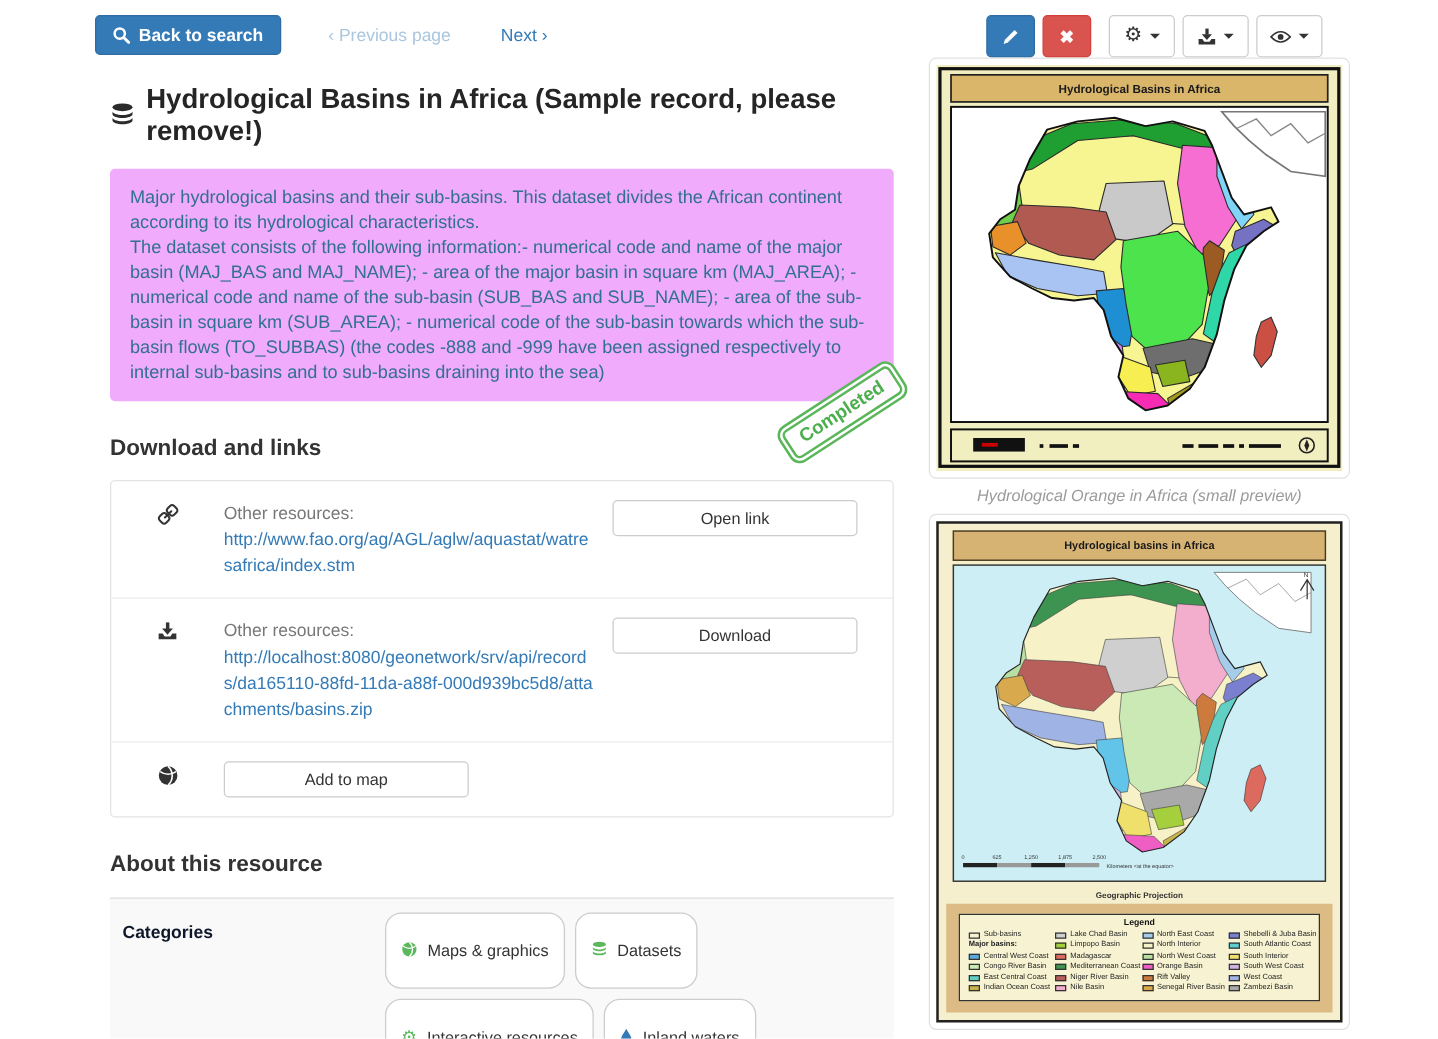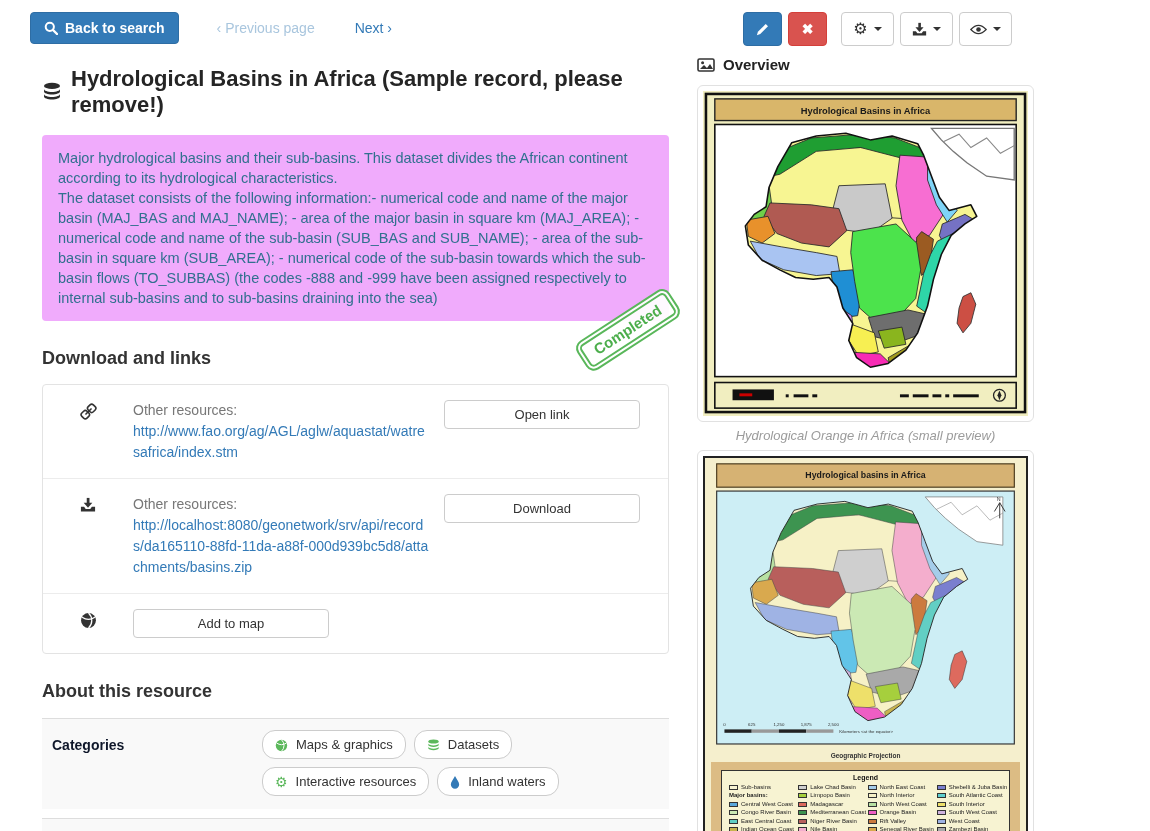--- a/index.html
+++ b/index.html
@@ -1,18 +1,18 @@
 <!DOCTYPE html>
 <html><head>
 <meta charset="utf-8">
 <style>
   * { box-sizing: border-box; margin: 0; padding: 0; }
   html,body { background:#fff; }
   body { font-family:"Liberation Sans", sans-serif; }
-  .page { width:1034px; height:831px; background:#fff; overflow:hidden; position:relative; color:#333; }
+  .page { width:1034px; height:831px; background:#fff; overflow:hidden; position:relative; color:#333;margin-left:46px; }
 
   
   .topbar { display:flex; justify-content:space-between; align-items:flex-start; padding:12px 22px 0 30px; }
   .nav-left { display:flex; align-items:center; }
   .btn-primary { background:#337ab7; color:#fff; border:1px solid #2e6da4; border-radius:4px;
                  font-size:14px; font-weight:bold; padding:7px 13px; display:inline-flex;
                  align-items:center; gap:7px; cursor:pointer; font-family:inherit; }
   .nav-link { font-size:14px; text-decoration:none; }
   .prev { color:#a9c6de; margin-left:38px; }
   .next { color:#337ab7; margin-left:40px; }
@@ -56,22 +56,22 @@
   .btn-default { width:100%; background:#fff; border:1px solid #ccc; border-radius:4px;
                  font-size:13px; color:#333; padding:6px 0; text-align:center; cursor:pointer;
                  font-family:inherit; }
 
   
   .meta-row { border-top:1px solid #ddd; background:#f9f9f9; display:flex; padding:11px 10px 13px; }
   .meta-cats { margin-top:16px; }
   .meta-kw { margin-top:9px; }
   .meta-label { width:210px; font-weight:bold; font-size:14px; color:#0f172a; padding-top:7px; flex:none; }
   .chips { display:flex; flex-wrap:wrap; gap:8px; max-width:480px; }
-  .chip { display:inline-flex; align-items:flex-end; gap:8px; border:1px solid #ccc; border-radius:13px;
-          background:#fff; padding:6px 12px; font-size:13px; color:#333; cursor:pointer; font-family:inherit; }
+  .chip { display:inline-flex; align-items:flex-start; gap:8px; border:1px solid #ccc; border-radius:13px;
+          background:#fff; padding:22px 12px; font-size:13px; color:#333; cursor:pointer; font-family:inherit; }
   .kw-list { padding-top:5px; font-size:14px; }
   .kw-item::before { content:"•"; margin-right:9px; color:#333; }
   .kw-link { color:#337ab7; text-decoration:none; }
 
   
   .ov-head { display:flex; gap:8px; align-items:center; font-size:15px; font-weight:bold;
              margin:10px 0 12px; color:#222; }
   .card { border:1px solid #e1e1e1; border-radius:6px; padding:5px; background:#fff; }
   .card svg { display:block; width:100%; height:auto; }
   .caption { text-align:center; color:#9b9b9b; font-style:italic; font-size:13px; margin:6px 0 7px; }
@@ -261,30 +261,20 @@
       <div class="meta-row meta-kw">
         <div class="meta-label">Keywords</div>
         <div class="kw-list">
           <div class="kw-item"><a href="#" class="kw-link">watersheds</a></div>
         </div>
       </div>
 
     </div>
 
     <div class="side">
-      <div class="ov-head">
-        <span style="display:inline-flex;">
-          <svg width="18" height="14" viewBox="0 0 18 14">
-              <rect x="1" y="1" width="16" height="12" rx="1.5" fill="none" stroke="#333" stroke-width="1.6"></rect>
-              <circle cx="5.6" cy="4.8" r="1.5" fill="#333"></circle>
-              <path d="M3,11 L7,7 L10,10 L13,6 L16,11 Z" fill="#333"></path>
-            </svg>
-        </span>
-        <span>Overview</span>
-      </div>
 
       <div class="card">
         <svg id="map1" viewBox="0 0 330 330">
             <defs>
               <clipPath id="map1-clip">
                 <polygon points="70,15 95,8 125,5 150,12 172,8 198,16 204,28 212,50 220,72 230,86 252,80 258,92 246,100 232,112 222,132 214,158 208,186 198,214 186,232 168,246 150,250 136,240 128,222 132,204 122,188 116,166 108,156 92,158 74,156 58,148 40,138 26,122 23,102 32,90 44,82 47,62 56,40"></polygon>
               </clipPath>
             </defs>
           <rect x="0" y="0" width="330" height="330" fill="#f1eec0"></rect>
           <rect x="3" y="3" width="324" height="323" fill="none" stroke="#111" stroke-width="2.6"></rect>

